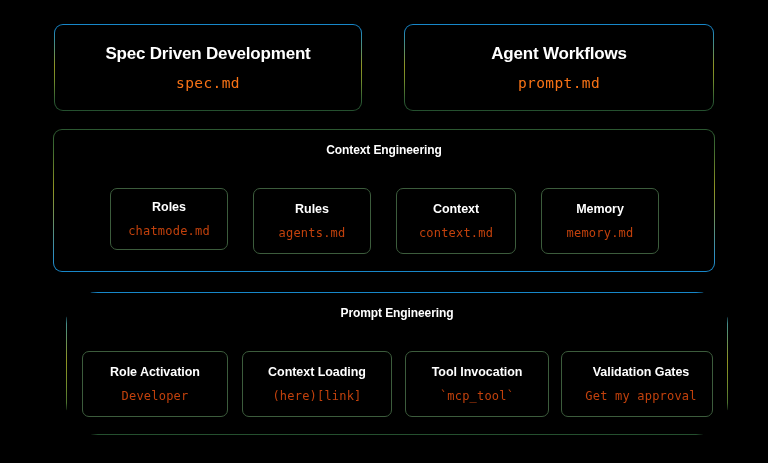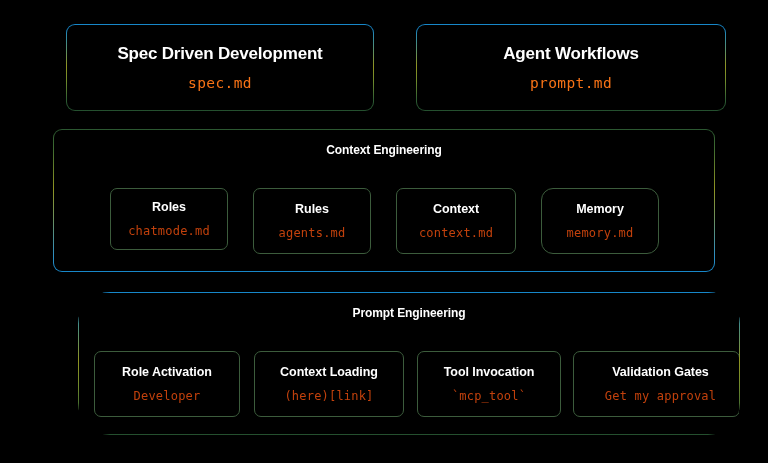--- a/index.html
+++ b/index.html
@@ -44,21 +44,20 @@
   
   .grad-a {
     background-image: linear-gradient(to bottom,
         #1787c9 0%,
         #1787c9 6%,
         #4f8e7a 26%,
         #8f9422 48%,
         #6f8a2c 66%,
         #2d5b33 88%,
         #244f2e 100%);
-    margin-left: 12px;
   }
   
   .grad-b {
     background-image: linear-gradient(to bottom,
         #2b5731 0%,
         #3f6c31 14%,
         #8f9422 42%,
         #6a8f62 64%,
         #2f8fc0 88%,
         #1787c9 100%);
@@ -163,21 +162,21 @@
       <div class="leaf" style="left:199px; top:58px; width:118px; height:66px;">
         <div class="leaf-title">Rules</div>
         <div class="leaf-sub">agents.md</div>
       </div>
 
       <div class="leaf" style="left:342px; top:58px; width:120px; height:66px;">
         <div class="leaf-title">Context</div>
         <div class="leaf-sub">context.md</div>
       </div>
 
-      <div class="leaf" style="left:487px; top:58px; width:118px; height:66px;border-radius:12px;">
+      <div class="leaf" style="left:487px; top:58px; width:118px; height:66px;">
         <div class="leaf-title">Memory</div>
         <div class="leaf-sub">memory.md</div>
       </div>
 
     </div>
   </div>
 
   <div class="grad-card grad-a section" style="left:66px; top:292px; width:662px; height:143px;border-radius:32px;">
     <div class="inner">
 
@@ -191,21 +190,21 @@
       <div class="leaf" style="left:175px; top:58px; width:150px; height:66px;">
         <div class="leaf-title">Context Loading</div>
         <div class="leaf-sub">(here)[link]</div>
       </div>
 
       <div class="leaf" style="left:338px; top:58px; width:144px; height:66px;">
         <div class="leaf-title">Tool Invocation</div>
         <div class="leaf-sub">`mcp_tool`</div>
       </div>
 
-      <div class="leaf" style="left:494px; top:58px; width:167px; height:66px;padding-left:8px;">
+      <div class="leaf" style="left:494px; top:58px; width:152px; height:66px;padding-left:8px;">
         <div class="leaf-title">Validation Gates</div>
         <div class="leaf-sub">Get my approval</div>
       </div>
 
     </div>
   </div>
 
 </div>
 
 </body></html>

